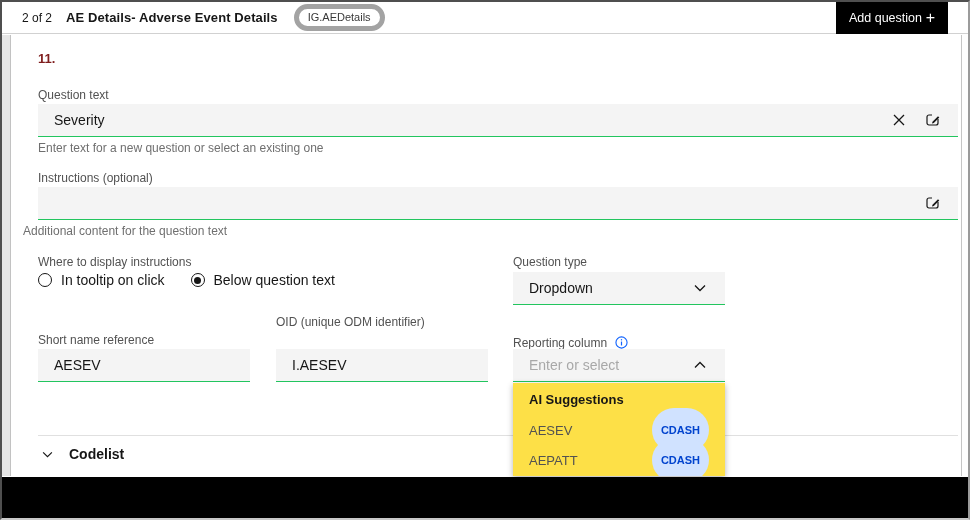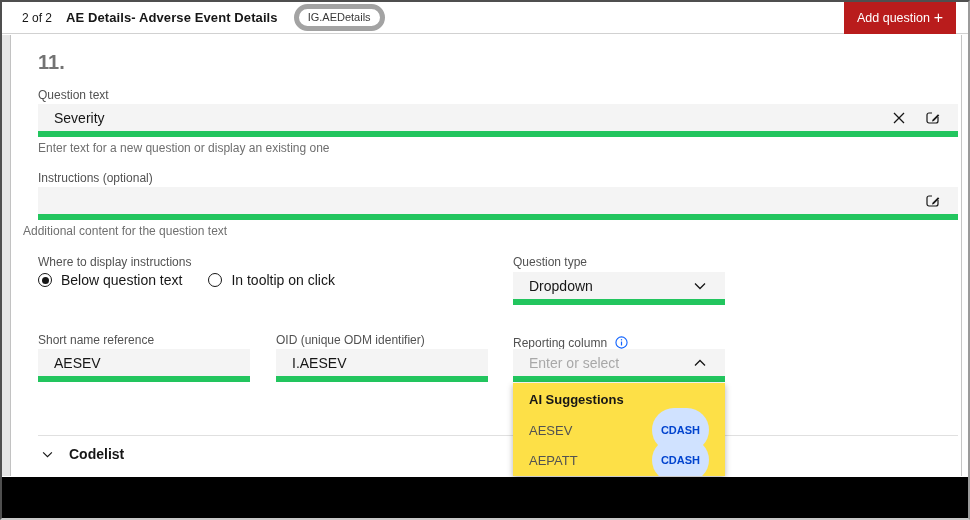--- a/index.html
+++ b/index.html
@@ -18,39 +18,39 @@
     display:flex; align-items:center; padding-left:20px;
   }
   .page-ind { font-size:12px; color:#161616; }
   .hdr-title { font-size:13px; font-weight:bold; color:#161616; margin-left:14px; letter-spacing:.1px; }
   .hdr-tag {
     margin-left:16px; font-size:11px; color:#393939;
     border:5px solid #a3a3a3; border-radius:999px; padding:2px 9px; line-height:1.2;
   }
   .spacer { flex:1; }
   .add-btn {
-    width:112px; height:32px; margin-right:12px; background:#b91c1c; color:#ffffff;
+    width:112px; height:32px; margin-right:20px; background:#000000; color:#ffffff;
     border:none; font-family:inherit; font-size:12.5px; cursor:pointer;
     display:flex; align-items:center; justify-content:space-between; padding:0 13px;
   }
   
   .body { position:absolute; top:33px; left:0; right:0; bottom:42px; background:#ffffff; }
   .left-strip {
     position:absolute; top:0; bottom:0; left:0; width:9px;
     background:#e6e6e6; border-right:1px solid #c2c2c2;
   }
   .card {
     position:absolute; top:0; bottom:0; left:10px; right:6px;
     background:#ffffff; border-right:1px solid #c6c6c6;
   }
-  .qnum { position:absolute; top:16px; left:26px; font-size:20px; font-weight:bold; color:#737373; }
+  .qnum { position:absolute; top:16px; left:26px; font-size:13px; font-weight:bold; color:#7f1d1d; }
   .lbl { position:absolute; font-size:12px; color:#525252; }
   .helper { position:absolute; font-size:12px; color:#6f6f6f; }
   .field {
-    position:absolute; height:33px; background:#f4f4f4; border-bottom:6px solid #22c55e;
+    position:absolute; height:33px; background:#f4f4f4; border-bottom:1px solid #22c55e;
     display:flex; align-items:center; padding:0 16px; font-size:14px; color:#161616;
   }
   .field.full { left:26px; right:3px; }
   .ph { color:#a8a8a8; }
   .icon-btn { display:flex; align-items:center; justify-content:center; width:18px; height:18px; cursor:pointer; }
   
   .radio-row { position:absolute; top:237px; left:26px; display:flex; align-items:center; gap:26px; }
   .radio-opt { display:flex; align-items:center; gap:9px; font-size:14px; color:#161616; cursor:pointer; }
   .radio-circ {
     width:14px; height:14px; border:1px solid #161616; border-radius:50%;
@@ -103,64 +103,64 @@
               <path d="M1 1 L11 11 M11 1 L1 11" stroke="#161616" stroke-width="1.3"></path>
             </svg>
         </span>
         <span class="icon-btn">
           <svg width="16" height="16" viewBox="0 0 16 16" fill="none" stroke="#161616" stroke-width="1.2">
             <path d="M13 7 v4 a2 2 0 0 1 -2 2 H4 a2 2 0 0 1 -2 -2 V5 a2 2 0 0 1 2 -2 h3"></path>
             <path d="M7.5 9.8 L13 4.3 l1.3 1.3 L8.8 11.1 L7 11.6 z" fill="#161616" stroke="none"></path>
           </svg>
         </span>
       </div>
-      <div class="helper" style="top:106px; left:26px;">Enter text for a new question or display an existing one</div>
+      <div class="helper" style="top:106px; left:26px;">Enter text for a new question or select an existing one</div>
 
       <div class="lbl" style="top:136px; left:26px;">Instructions (optional)</div>
       <div class="field full" style="top:152px;">
         <span></span>
         <span class="spacer"></span>
         <span class="icon-btn">
           <svg width="16" height="16" viewBox="0 0 16 16" fill="none" stroke="#161616" stroke-width="1.2">
             <path d="M13 7 v4 a2 2 0 0 1 -2 2 H4 a2 2 0 0 1 -2 -2 V5 a2 2 0 0 1 2 -2 h3"></path>
             <path d="M7.5 9.8 L13 4.3 l1.3 1.3 L8.8 11.1 L7 11.6 z" fill="#161616" stroke="none"></path>
           </svg>
         </span>
       </div>
       <div class="helper" style="top:189px; left:11px;">Additional content for the question text</div>
 
       <div class="lbl" style="top:220px; left:26px;">Where to display instructions</div>
       <div class="radio-row">
         <span class="radio-opt">
+          <span class="radio-circ"></span>
+          <span>In tooltip on click</span>
+        </span>
+        <span class="radio-opt">
           <span class="radio-circ sel"></span>
           <span>Below question text</span>
-        </span>
-        <span class="radio-opt">
-          <span class="radio-circ"></span>
-          <span>In tooltip on click</span>
         </span>
       </div>
 
       <div class="lbl" style="top:220px; left:501px;">Question type</div>
       <div class="field" style="top:237px; left:501px; width:212px;">
         <span>Dropdown</span>
         <span class="spacer"></span>
         <span class="icon-btn">
           <svg width="12" height="8" viewBox="0 0 12 8">
               <path d="M1 1.5 L6 6.5 L11 1.5" fill="none" stroke="#161616" stroke-width="1.3"></path>
             </svg>
         </span>
       </div>
 
       <div class="lbl" style="top:298px; left:26px;">Short name reference</div>
       <div class="field" style="top:314px; left:26px; width:212px;">
         <span>AESEV</span>
       </div>
 
-      <div class="lbl" style="top:298px; left:264px;">OID (unique ODM identifier)</div>
+      <div class="lbl" style="top:280px; left:264px;">OID (unique ODM identifier)</div>
       <div class="field" style="top:314px; left:264px; width:212px;">
         <span>I.AESEV</span>
       </div>
 
       <div class="lbl" style="top:298px; left:501px;">
         <span>Reporting column</span><span class="info-ic icon-btn" style="display:inline-flex;">
             <svg width="13" height="13" viewBox="0 0 14 14">
               <circle cx="7" cy="7" r="6" fill="none" stroke="#0f62fe" stroke-width="1.2"></circle>
               <rect x="6.35" y="6" width="1.3" height="4.2" fill="#0f62fe"></rect>
               <rect x="6.35" y="3.4" width="1.3" height="1.3" fill="#0f62fe"></rect>

